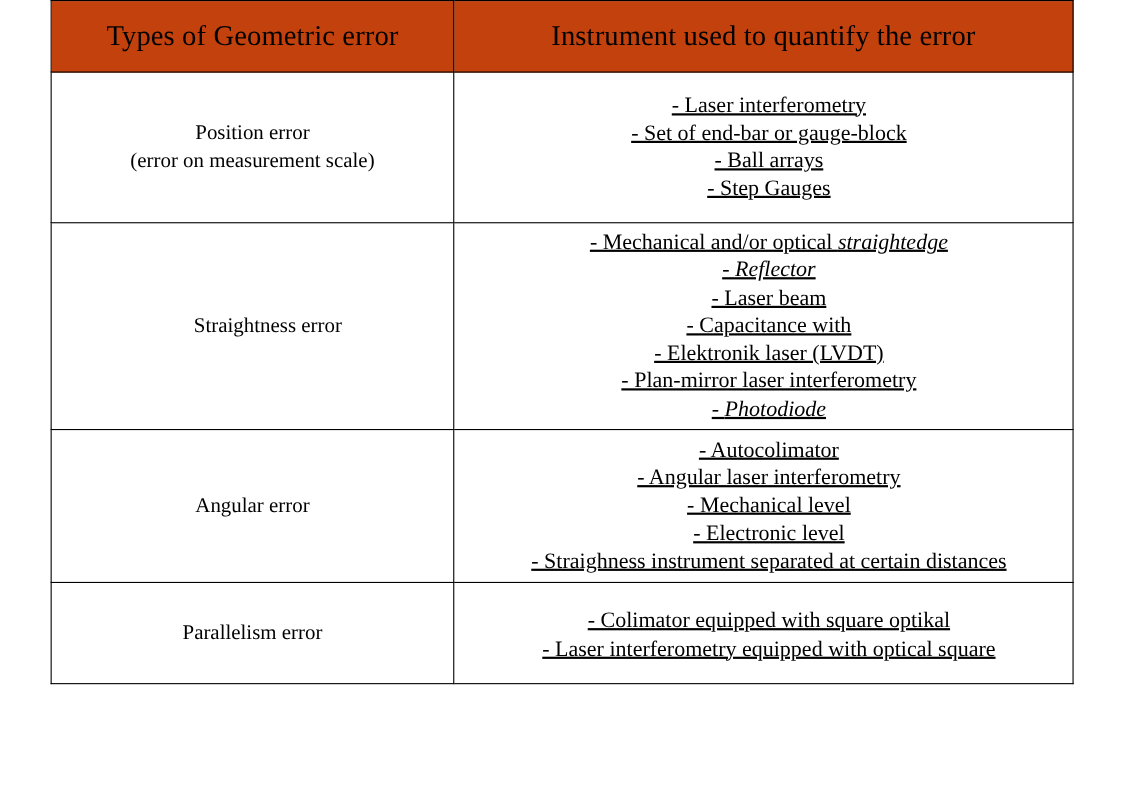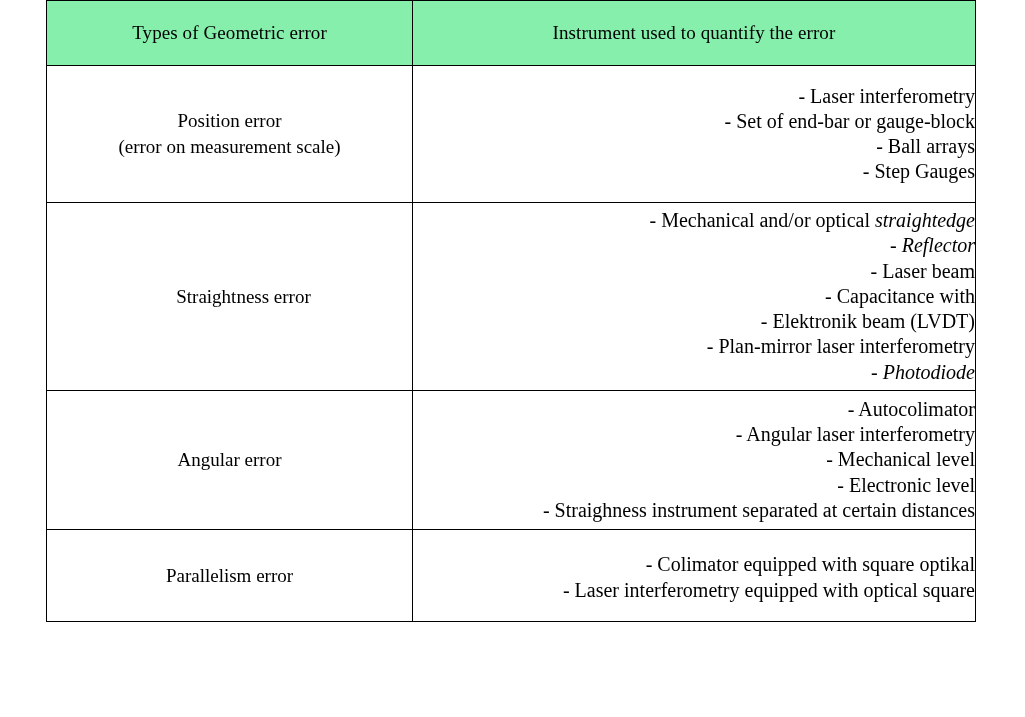--- a/index.html
+++ b/index.html
@@ -24,37 +24,38 @@
       table-layout: fixed;
     }
     .tbl td, .tbl th {
       border: 1.5px solid #000000;
       padding: 0;
       vertical-align: middle;
     }
     .col-type { width: 366px; }
     .col-inst { width: 563px; }
     .hdr th {
-      background: #86efac;
+      background: #c2410c;
       font-weight: normal;
-      font-size: 19px;
+      font-size: 26px;
       height: 64px;
       text-align: center;
       letter-spacing: 0.1px;
     }
     .type-cell {
       text-align: center;
       font-size: 19px;
       line-height: 26px;
     }
     .inst-cell {
-      text-align: right;
+      text-align: center;
       font-size: 20px;
       line-height: 25.2px;
       padding-left: 10px !important;
+      text-decoration: underline;
     }
     .inst-list {
       margin: 0;
       padding: 0;
       list-style: none;
     }
     .inst-list li {
       white-space: nowrap;
     }
     .it { font-style: italic; margin-top: 44px; }
@@ -99,21 +100,21 @@
     <tr class="r-straight">
       <td class="type-cell">
         <div>Straightness error</div>
       </td>
       <td class="inst-cell">
         <ul class="inst-list">
           <li><span>- Mechanical and/or optical </span><span class="it">straightedge</span></li>
           <li><span>- </span><span class="it">Reflector</span></li>
           <li>- Laser beam</li>
           <li>- Capacitance with</li>
-          <li>- Elektronik beam (LVDT)</li>
+          <li>- Elektronik laser (LVDT)</li>
           <li>- Plan-mirror laser interferometry</li>
           <li><span>- </span><span class="it">Photodiode</span></li>
         </ul>
       </td>
     </tr>
 
     <tr class="r-angular">
       <td class="type-cell">
         <div>Angular error</div>
       </td>

